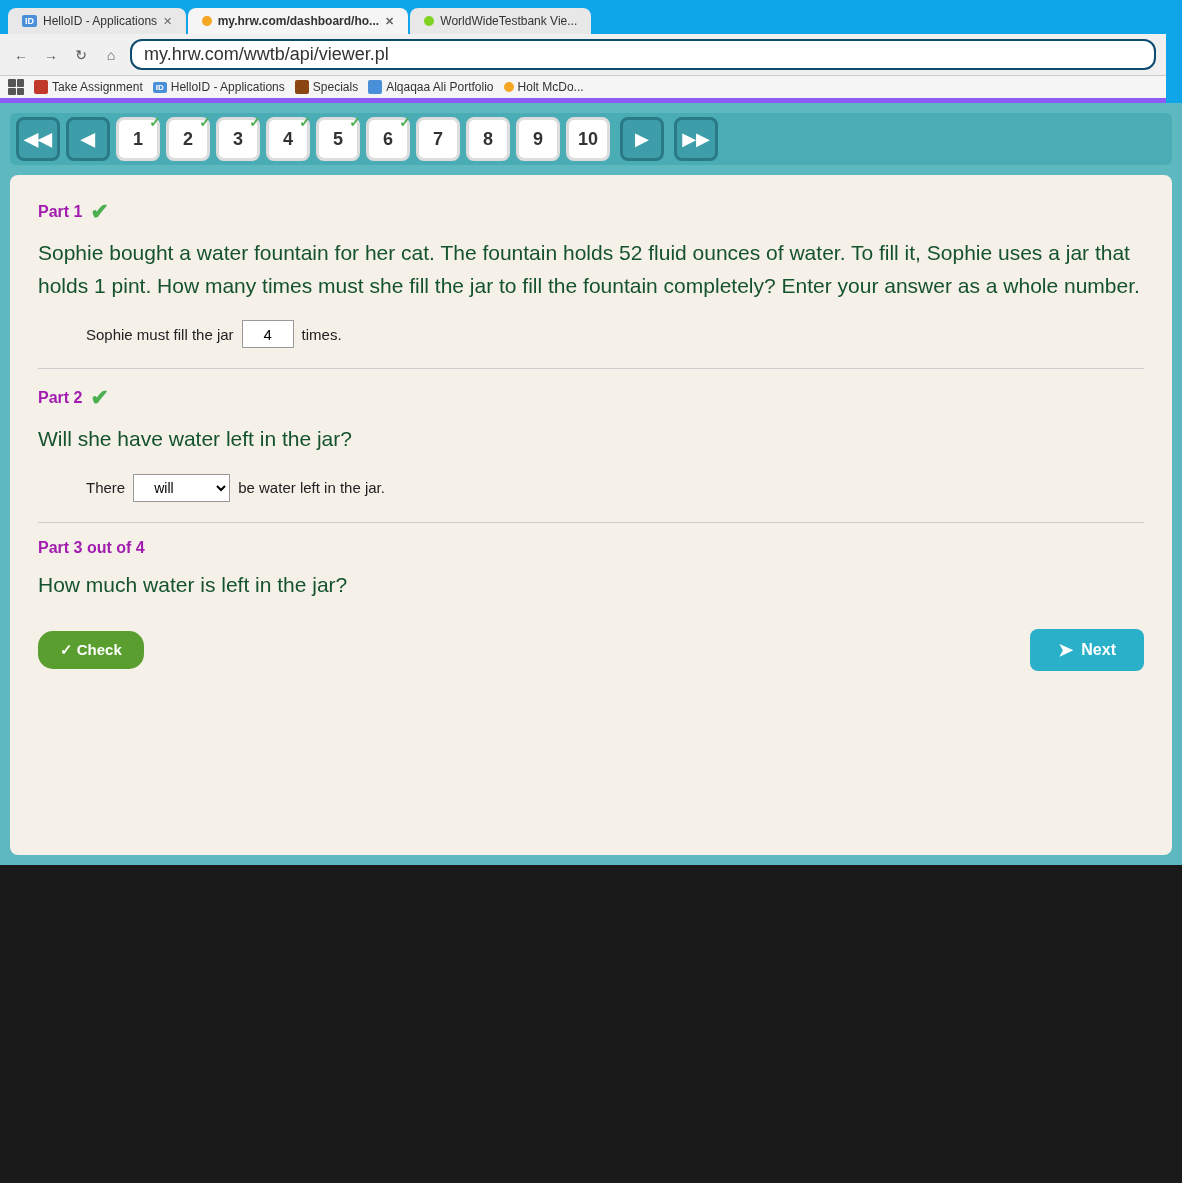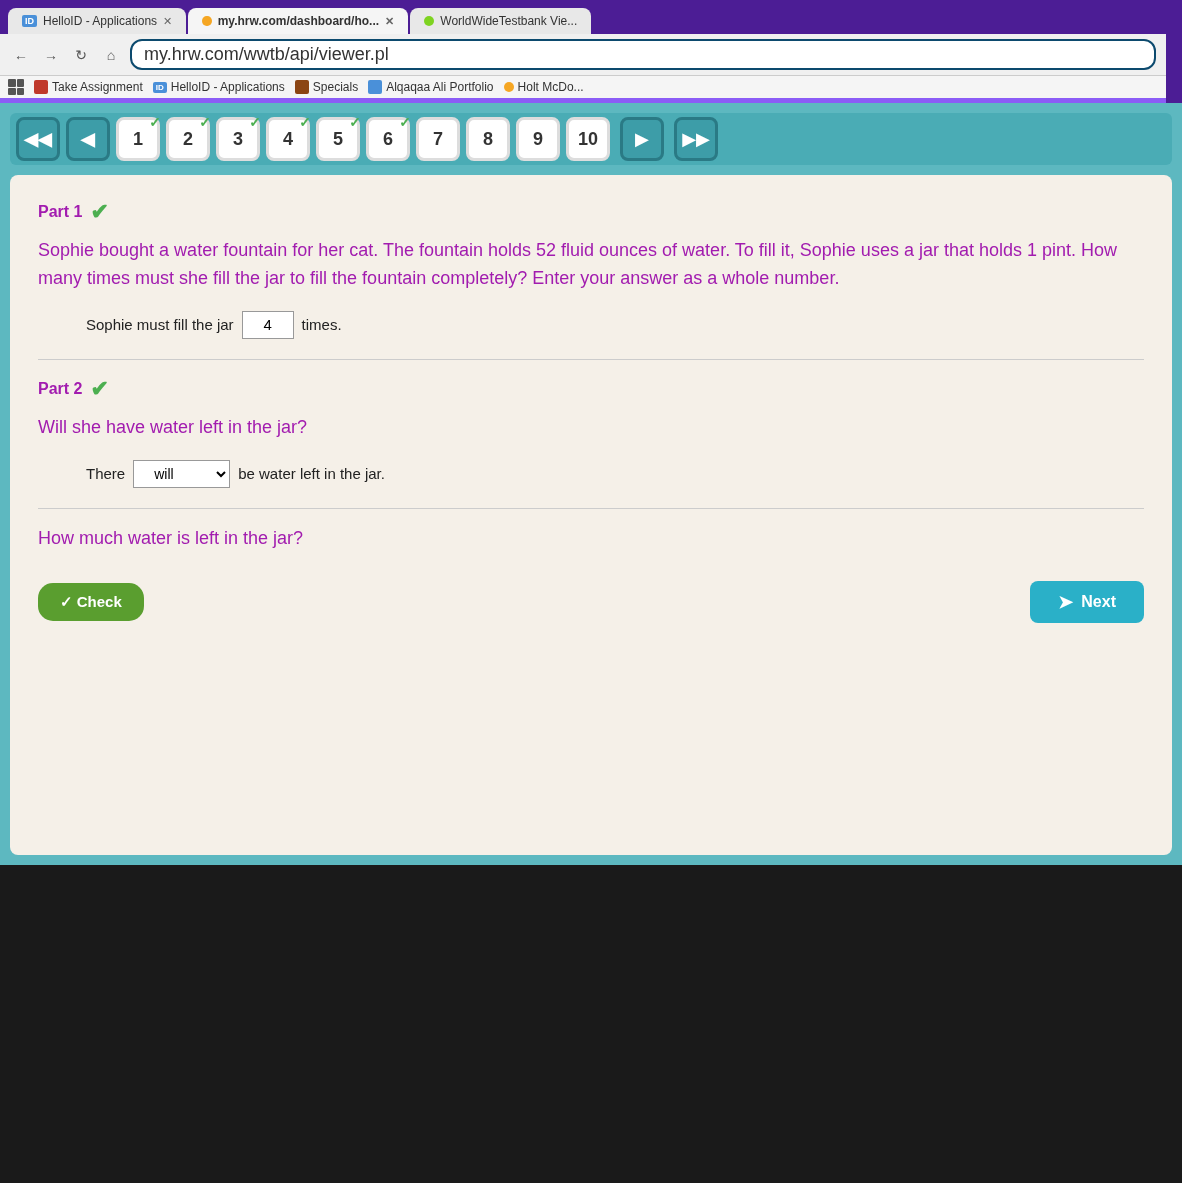--- a/index.html
+++ b/index.html
@@ -7,21 +7,21 @@
       background: #1a1a1a;
       font-family: Arial, sans-serif;
       width: 1182px;
       height: 1183px;
       overflow: hidden;
       position: relative;
     }
 
     
     .browser-chrome {
-      background: #4c1d95;
+      background: #0ea5e9;
       padding: 8px 16px 0 0;
       position: relative;
     }
 
     .tab-bar {
       display: flex;
       align-items: flex-end;
       padding: 0 8px;
       gap: 2px;
     }
@@ -275,22 +275,22 @@
       color: #a21caf;
     }
 
     .checkmark-green {
       color: #4caf50;
       font-size: 22px;
       font-weight: bold;
     }
 
     .question-text {
-      font-size: 18px;
-      color: #a21caf;
+      font-size: 21px;
+      color: #14532d;
       line-height: 1.55;
       margin-bottom: 18px;
     }
 
     .answer-row {
       display: flex;
       align-items: center;
       gap: 8px;
       margin-bottom: 20px;
       font-size: 15px;
@@ -508,20 +508,23 @@
           <option>will</option>
           <option>will not</option>
         </select>
         <span>be water left in the jar.</span>
       </div>
     </div>
 
     <hr class="divider">
 
     <div class="part3-section">
+      <div class="part-header">
+        <span class="part-label">Part 3 out of 4</span>
+      </div>
       <p class="question-text">How much water is left in the jar?</p>
     </div>
 
     <div class="bottom-buttons">
       <button class="check-btn">✓ Check</button>
       <button class="next-btn">
         <span class="arrow">➤</span>
         <span>Next</span>
       </button>
     </div>

